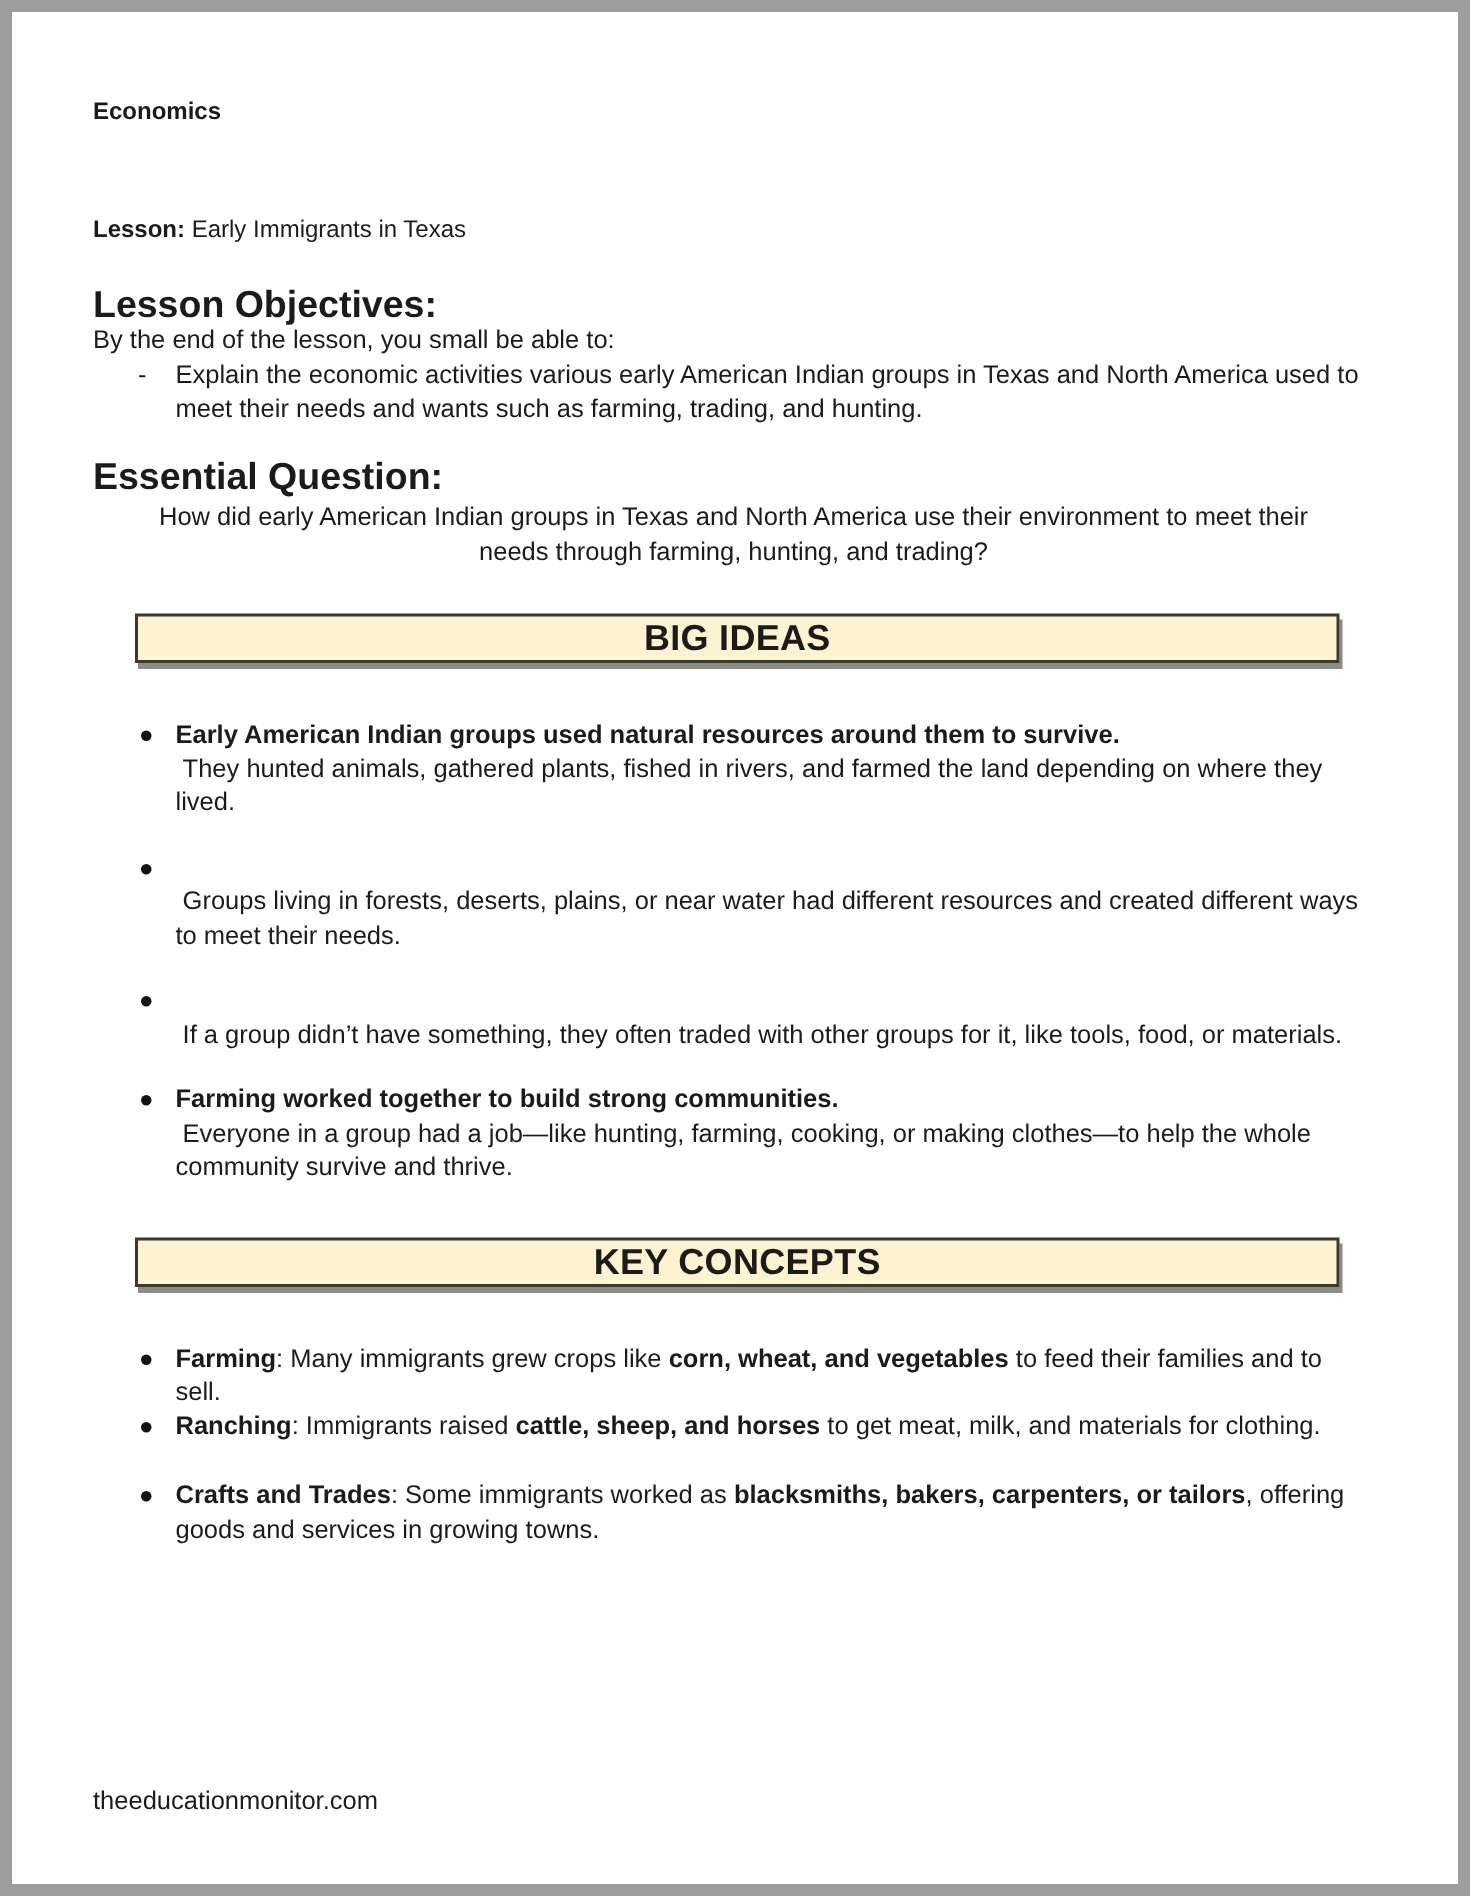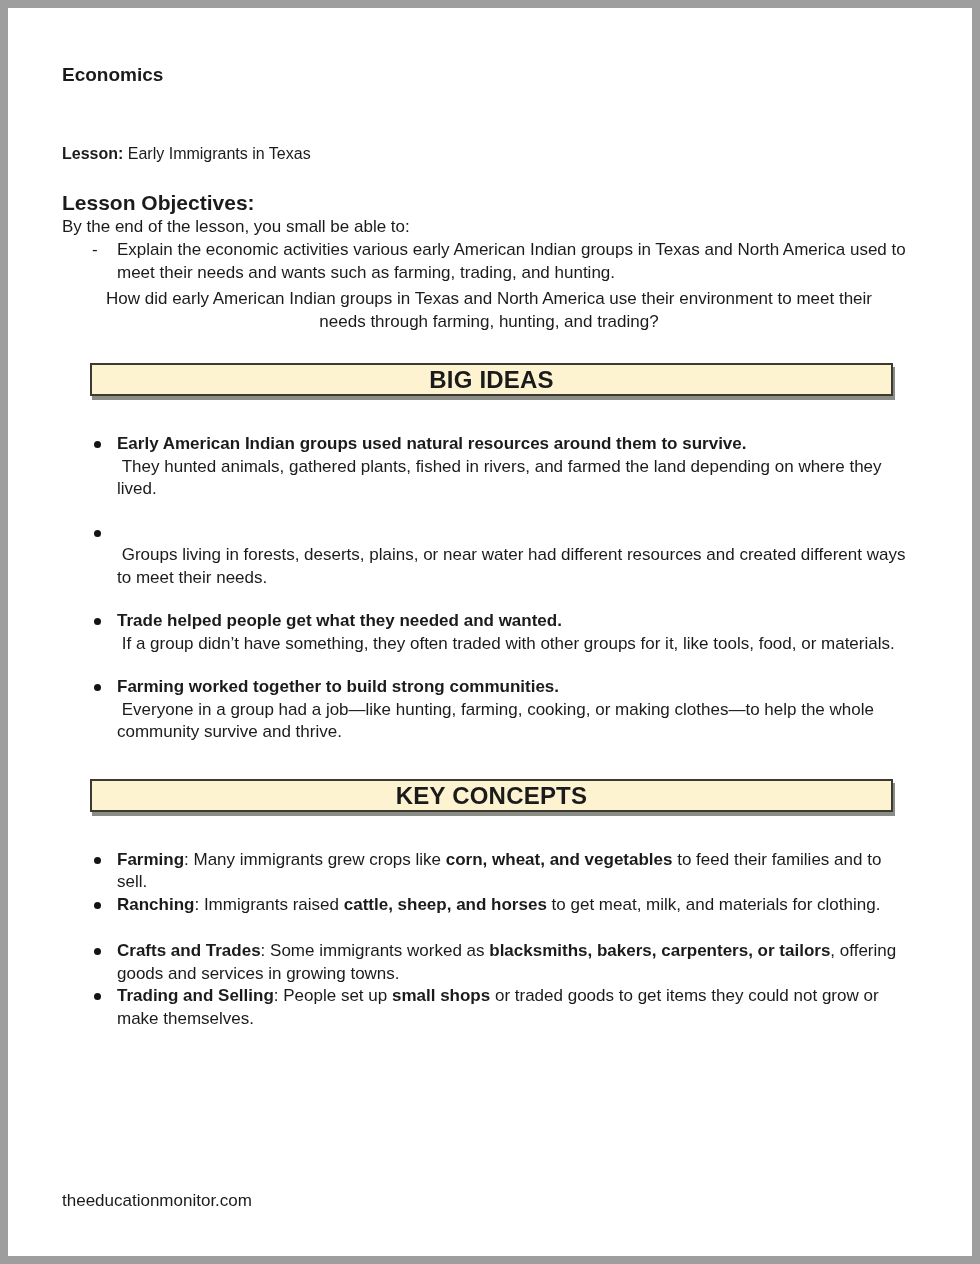--- a/index.html
+++ b/index.html
@@ -17,34 +17,34 @@
   .content {
     box-sizing: border-box;
     height: 100%;
     display: flex;
     flex-direction: column;
     padding: 55px 56px 44px 54px;
     font-size: 17px;
     line-height: 22.5px;
   }
   .course-title {
-    font-size: 19px;
+    font-size: 16px;
     line-height: 24px;
     font-weight: bold;
     margin: 0;
   }
   .lesson-title {
     margin-top: 55px;
     text-align: left;
     font-size: 16px;
     line-height: 23px;
   }
   .lesson-title b { font-weight: bold; }
   .section-heading {
-    font-size: 21px;
+    font-size: 25px;
     line-height: 24px;
     font-weight: bold;
     margin: 0;
   }
   .heading-objectives { margin-top: 26px; }
   .heading-eq { margin-top: 22px; }
   .intro-line { margin: 1px 0 0 0; }
   .dash-item {
     display: flex;
     padding-left: 30px;
@@ -114,40 +114,41 @@
 
     <div class="lesson-title"><b>Lesson:</b><span> Early Immigrants in Texas</span></div>
 
     <h2 class="section-heading heading-objectives">Lesson Objectives:</h2>
     <p class="intro-line">By the end of the lesson, you small be able to:</p>
     <div class="dash-item">
       <span class="dash-marker">-</span>
       <span class="objective-text">Explain the economic activities various early American Indian groups in Texas and North America used to meet their needs and wants such as farming, trading, and hunting.</span>
     </div>
 
+    <h2 class="section-heading heading-eq">Essential Question:</h2>
     <p class="eq-text">How did early American Indian groups in Texas and North America use their environment to meet their needs through farming, hunting, and trading?</p>
 
     <div class="banner banner-big-ideas">
       <span>BIG IDEAS</span>
     </div>
 
     <ul class="bullet-list list-big-ideas">
       <li class="bullet-item">
         <span class="bullet-disc"></span>
         <div class="seg-text"><b>Early American Indian groups used natural resources around them to survive.</b><span>
  They hunted animals, gathered plants, fished in rivers, and farmed the land depending on where they lived.</span></div>
       </li>
       <li class="bullet-item">
         <span class="bullet-disc"></span>
         <div class="seg-text"><span>
  Groups living in forests, deserts, plains, or near water had different resources and created different ways to meet their needs.</span></div>
       </li>
       <li class="bullet-item">
         <span class="bullet-disc"></span>
-        <div class="seg-text"><b>Trade helped people get what they needed and wanted.</b><span>
+        <div class="seg-text"><span>
  If a group didn’t have something, they often traded with other groups for it, like tools, food, or materials.</span></div>
       </li>
       <li class="bullet-item">
         <span class="bullet-disc"></span>
         <div class="seg-text"><b>Farming worked together to build strong communities.</b><span>
  Everyone in a group had a job—like hunting, farming, cooking, or making clothes—to help the whole community survive and thrive.</span></div>
       </li>
     </ul>
 
     <div class="banner banner-key-concepts">
@@ -160,22 +161,18 @@
         <div class="seg-text"><b>Farming</b><span>: Many immigrants grew crops like </span><b>corn, wheat, and vegetables</b><span> to feed their families and to sell.</span></div>
       </li>
       <li class="bullet-item">
         <span class="bullet-disc"></span>
         <div class="seg-text"><b>Ranching</b><span>: Immigrants raised </span><b>cattle, sheep, and horses</b><span> to get meat, milk, and materials for clothing.</span></div>
       </li>
       <li class="bullet-item gap-top">
         <span class="bullet-disc"></span>
         <div class="seg-text"><b>Crafts and Trades</b><span>: Some immigrants worked as </span><b>blacksmiths, bakers, carpenters, or tailors</b><span>, offering goods and services in growing towns.</span></div>
       </li>
-      <li class="bullet-item">
-        <span class="bullet-disc"></span>
-        <div class="seg-text"><b>Trading and Selling</b><span>: People set up </span><b>small shops</b><span> or traded goods to get items they could not grow or make themselves.</span></div>
-      </li>
     </ul>
 
     <div class="footer">theeducationmonitor.com</div>
 
   </div>
 </div>
 
 </body></html>

